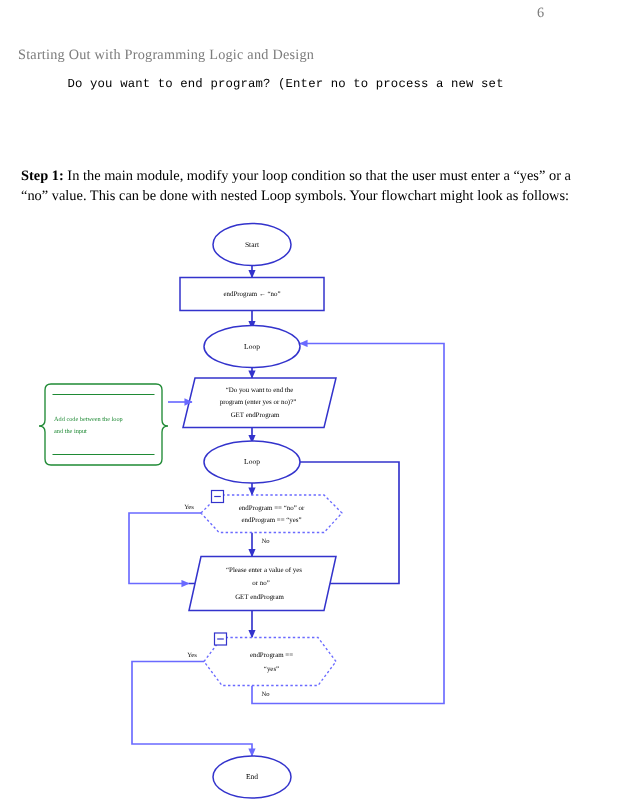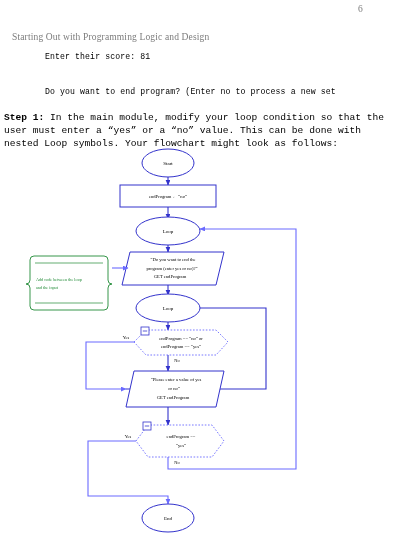--- a/index.html
+++ b/index.html
@@ -53,27 +53,26 @@
     line-height: 11.5px;
     color: #000000;
     letter-spacing: 0.1px;
     white-space: pre;
   }
   #console-output .console-line { display: block; }
 
   
   #step-paragraph {
     position: absolute;
-    left: 4px;
+    left: 14px;
     top: 101px;
     width: 382px;
     font-size: 9.6px;
     line-height: 13.4px;
     text-align: left;
-    font-family: Liberation Mono, monospace;
   }
   #step-paragraph .step-label {
     font-weight: bold;
   }
 
   
   #flowchart {
     position: absolute;
     left: 0;
     top: 140px;
@@ -148,21 +147,20 @@
 </style>
 </head>
 <body>
 
 <div id="page-header">
   <div class="hdr-title">Starting Out with Programming Logic and Design</div>
   <div class="hdr-pageno">6</div>
 </div>
 
 <div id="console-output">
-  <span class="console-line">Enter their score: 81</span>
   <span class="console-line">Do you want to end program? (Enter no to process a new set</span>
 </div>
 
 <p id="step-paragraph">
   <span class="step-label">Step 1:</span><span>  In the main module, modify your loop condition so that the user must enter a “yes” or a “no” value.  This can be done with nested Loop symbols.  Your flowchart might look as follows:</span>
 </p>
 
 <div id="flowchart">
   <svg width="417" height="396" viewBox="0 0 417 396" xmlns="http://www.w3.org/2000/svg">
 

